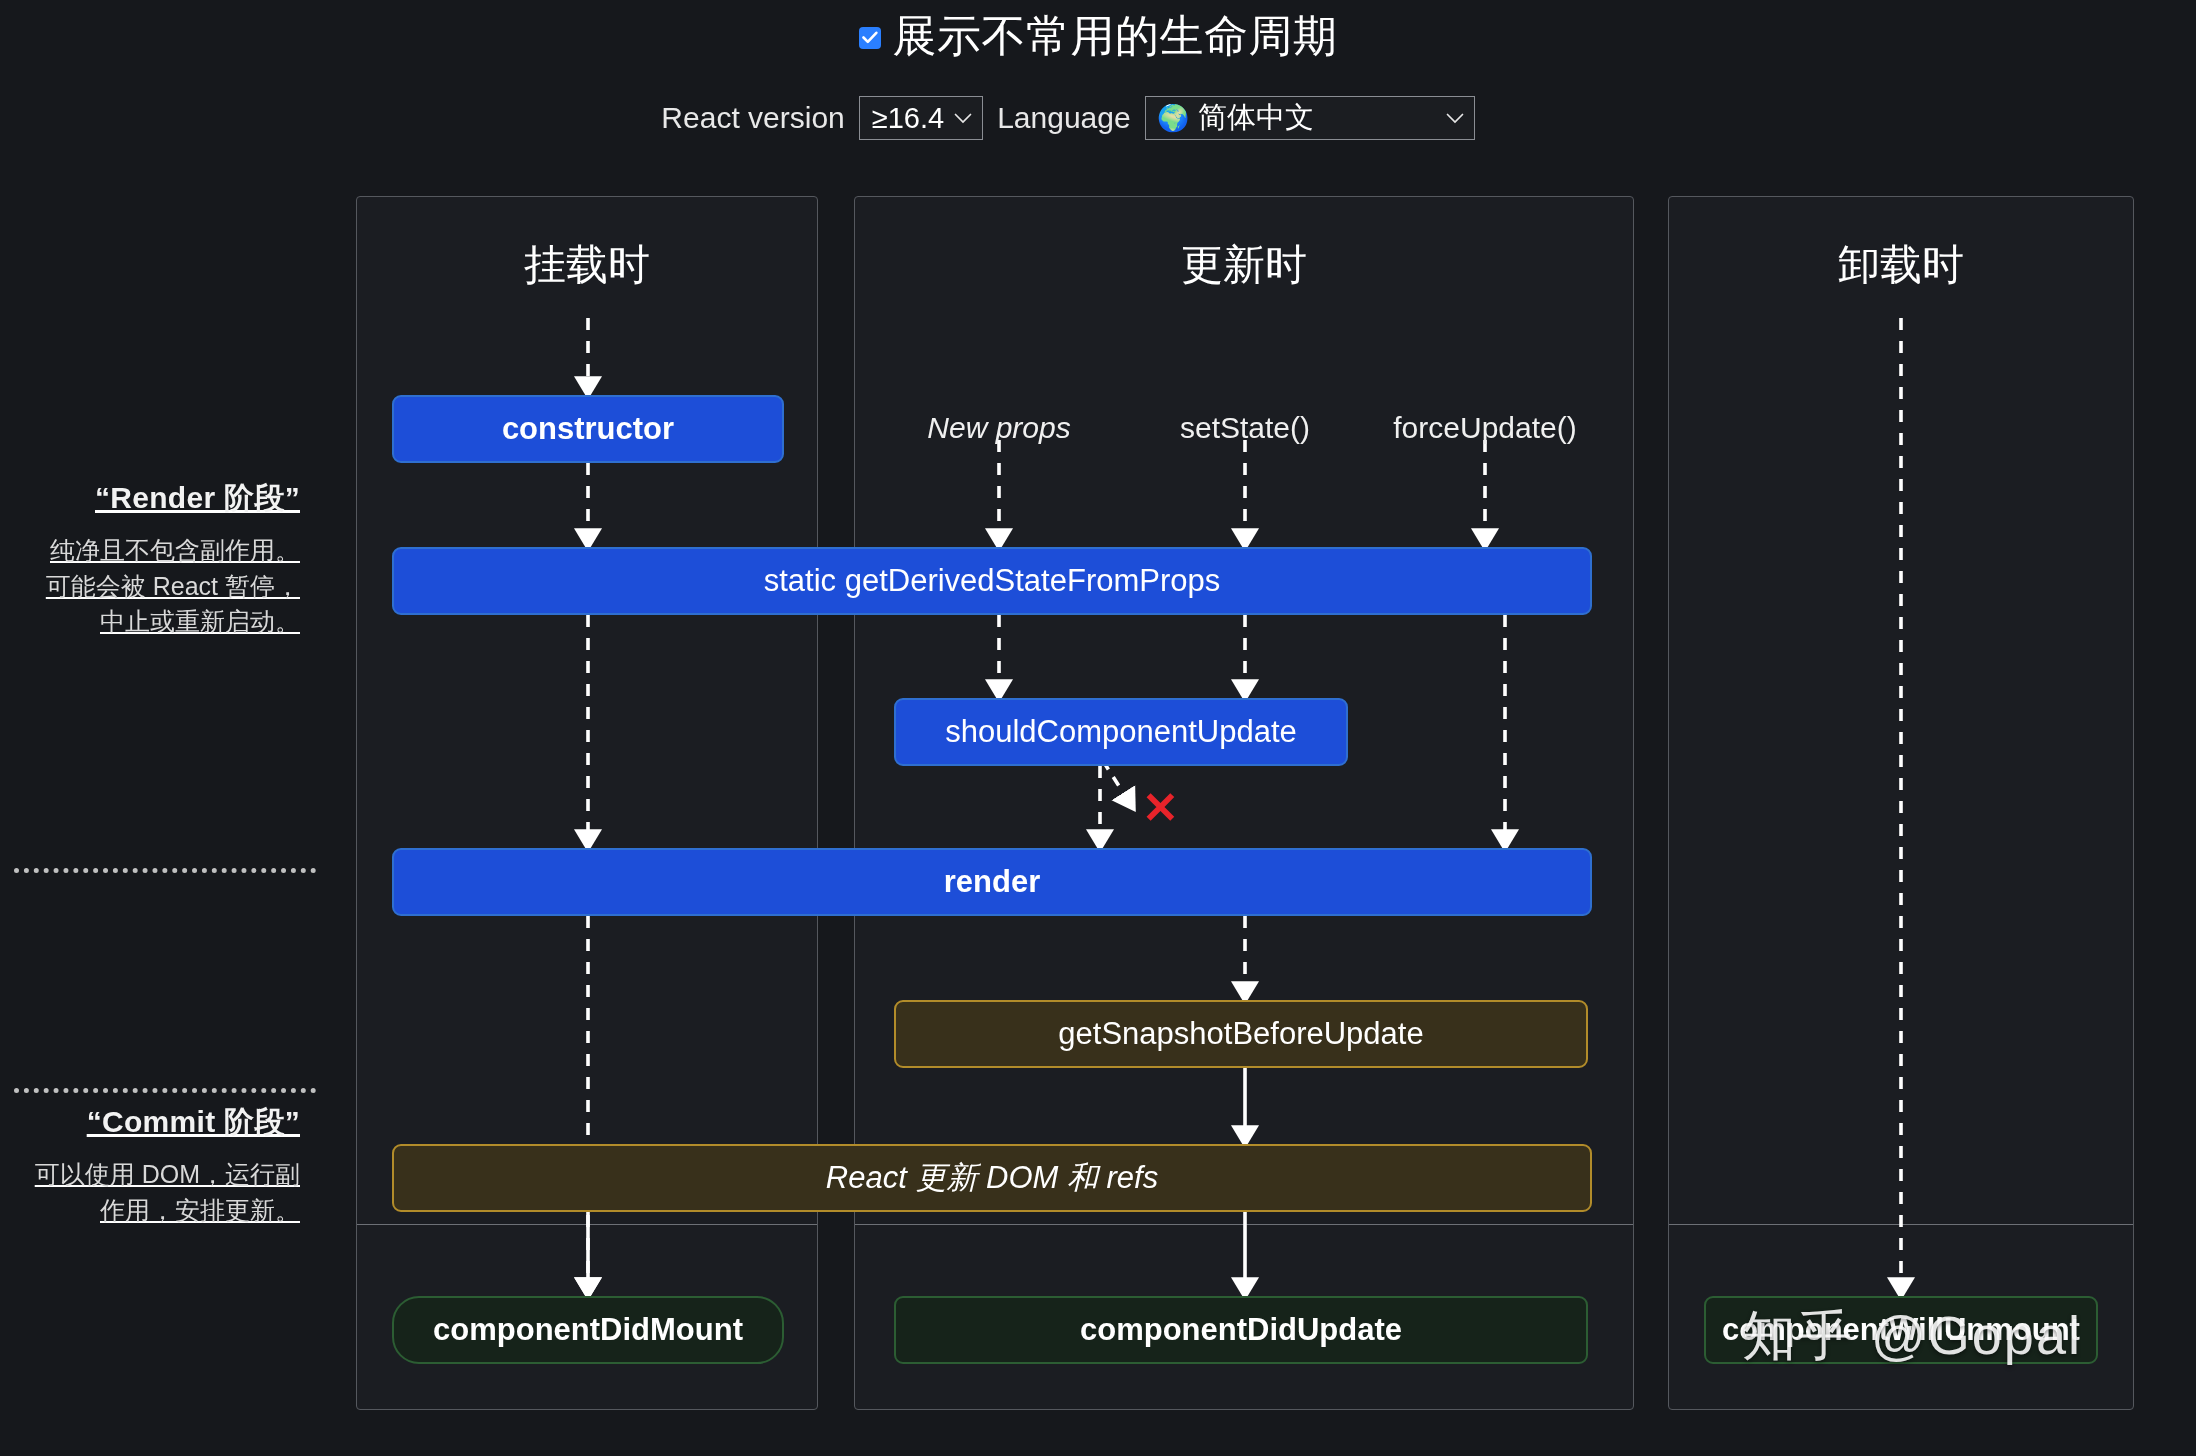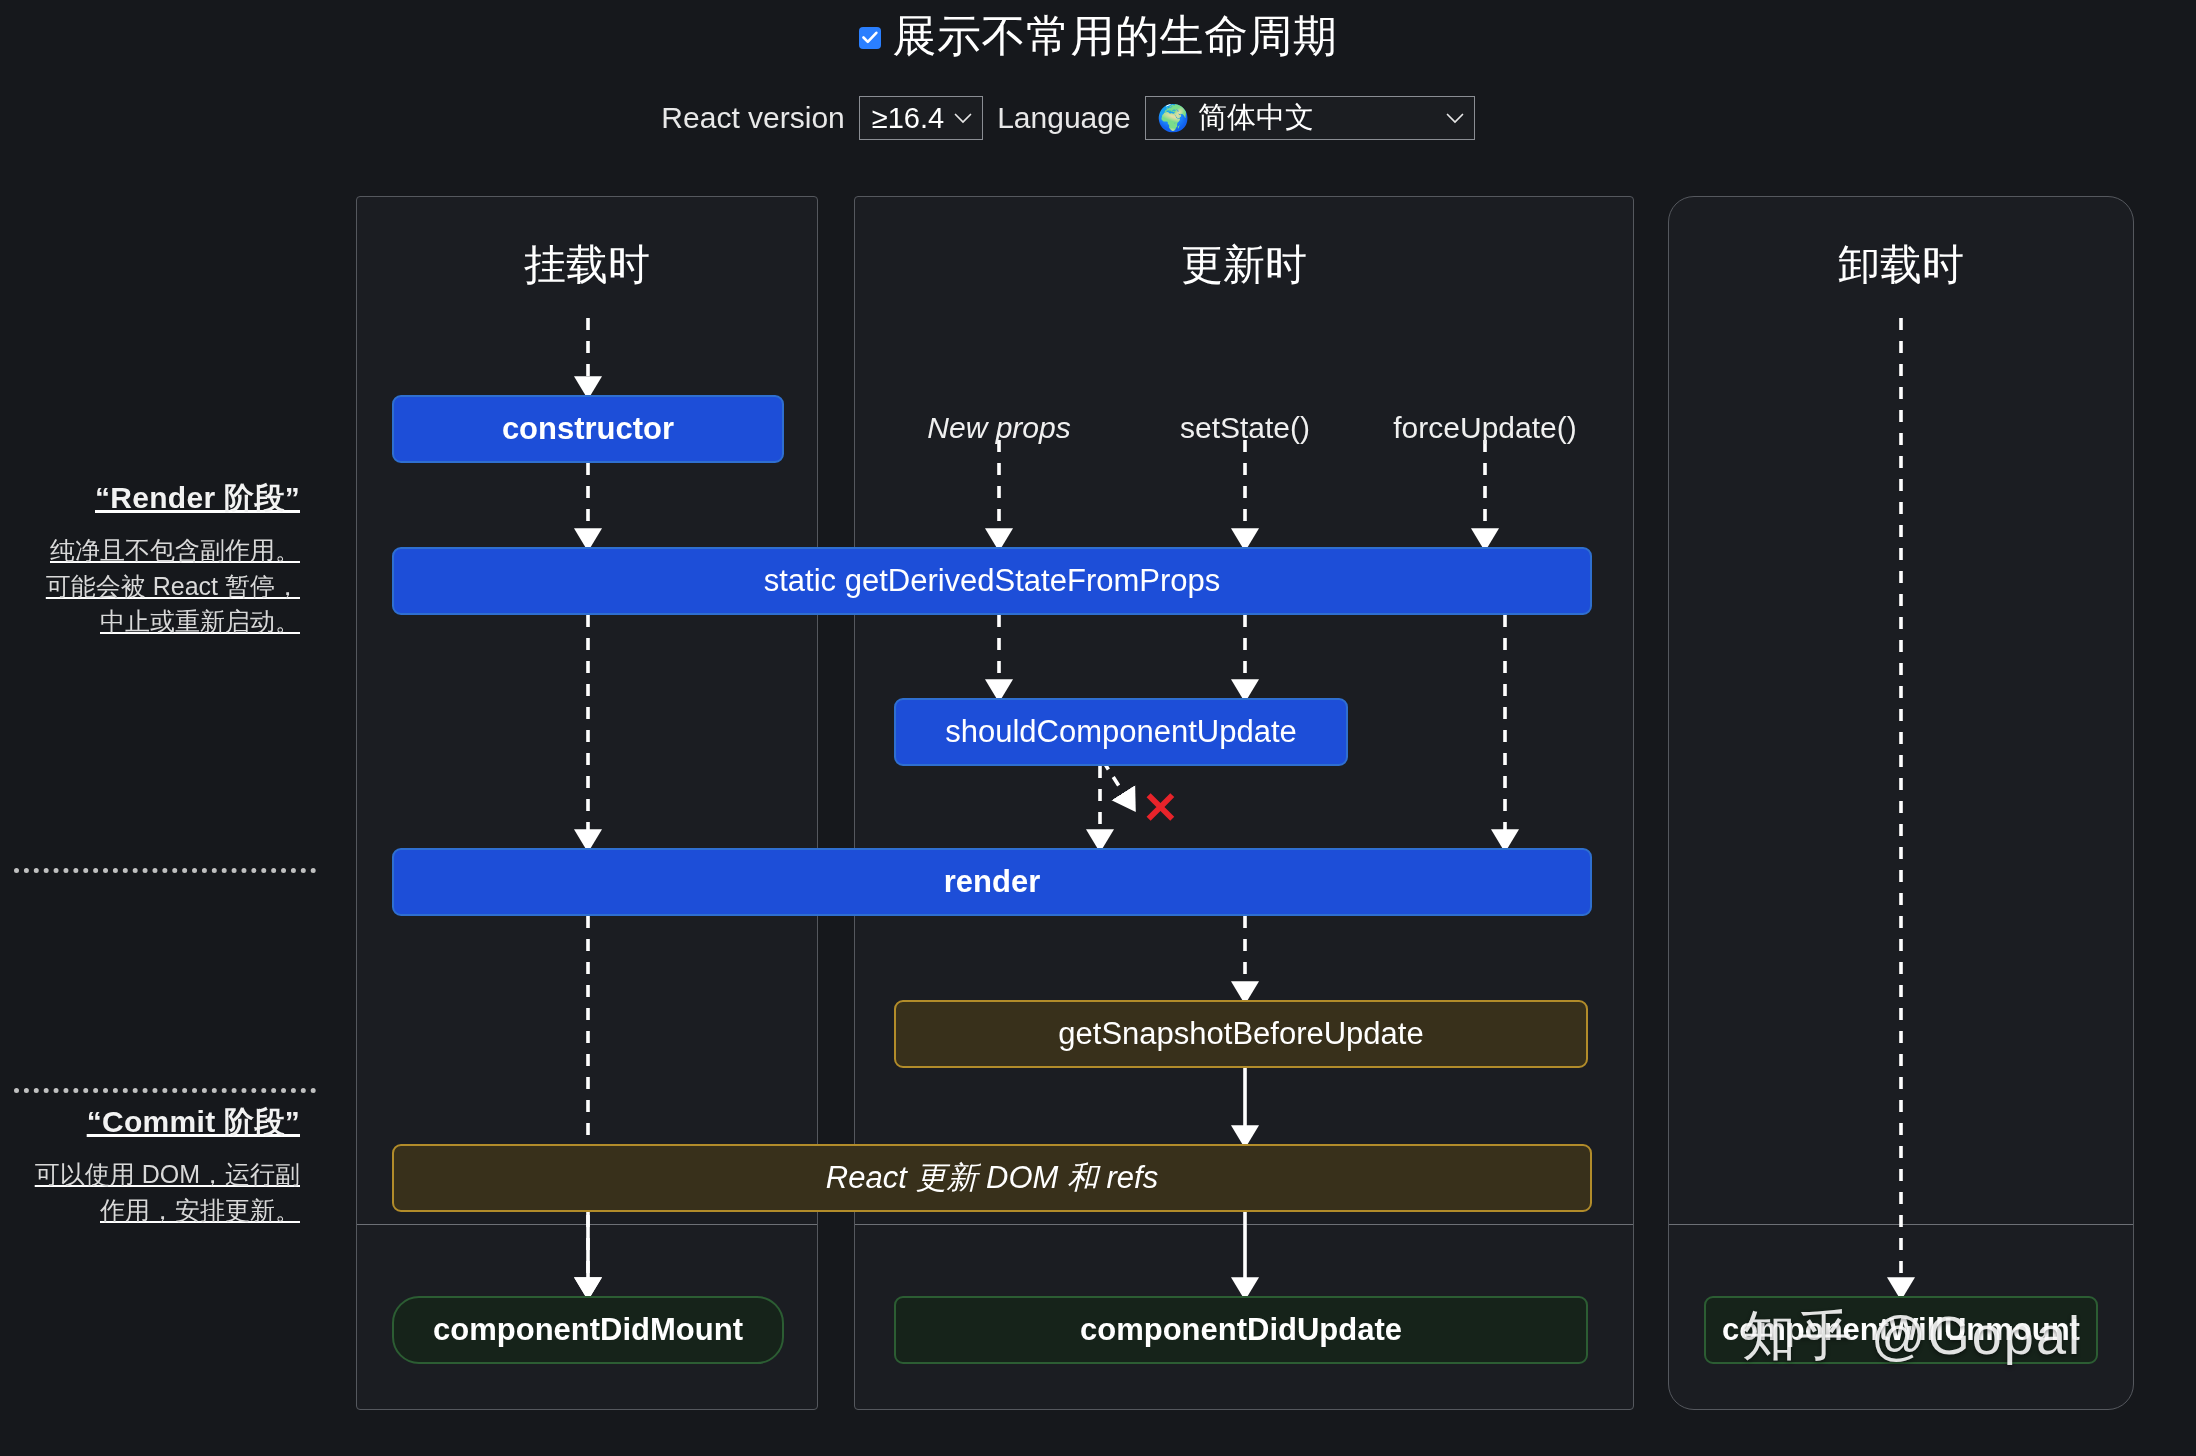--- a/index.html
+++ b/index.html
@@ -59,21 +59,21 @@
   #rule-top { top:678px; }
   #rule-bottom { top:898px; }
 
   
   .column {
     position:absolute; top:196px; height:1214px;
     border:1px solid #55585e; border-radius:4px; background:#1b1d22;
   }
   #col-mounting  { left:356px;  width:462px; }
   #col-updating  { left:854px;  width:780px; }
-  #col-unmounting{ left:1668px; width:466px;border-radius:26px; }
+  #col-unmounting{ left:1668px; width:466px; }
 
   .col-title {
     position:absolute; top:40px; left:0; width:100%; text-align:center;
     font-size:42px; color:#fff; font-weight:400;
   }
 
   
   .col-divider { position:absolute; left:0; width:100%; height:1px; background:#6d7076; top:1027px; }
 
   

